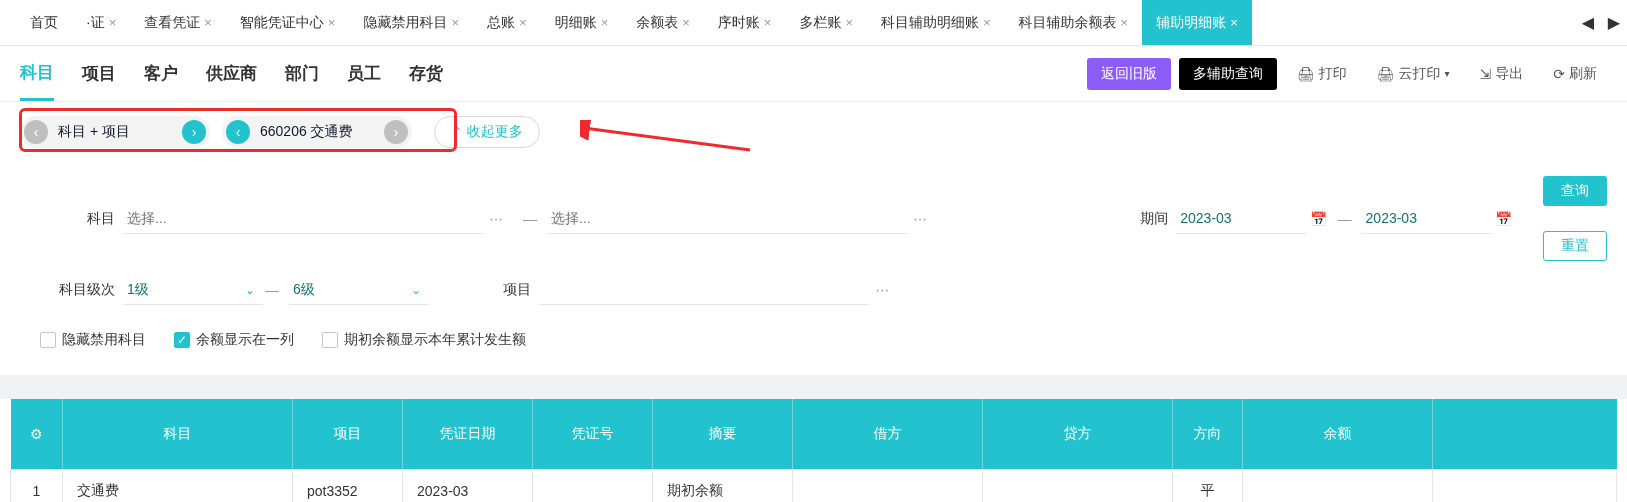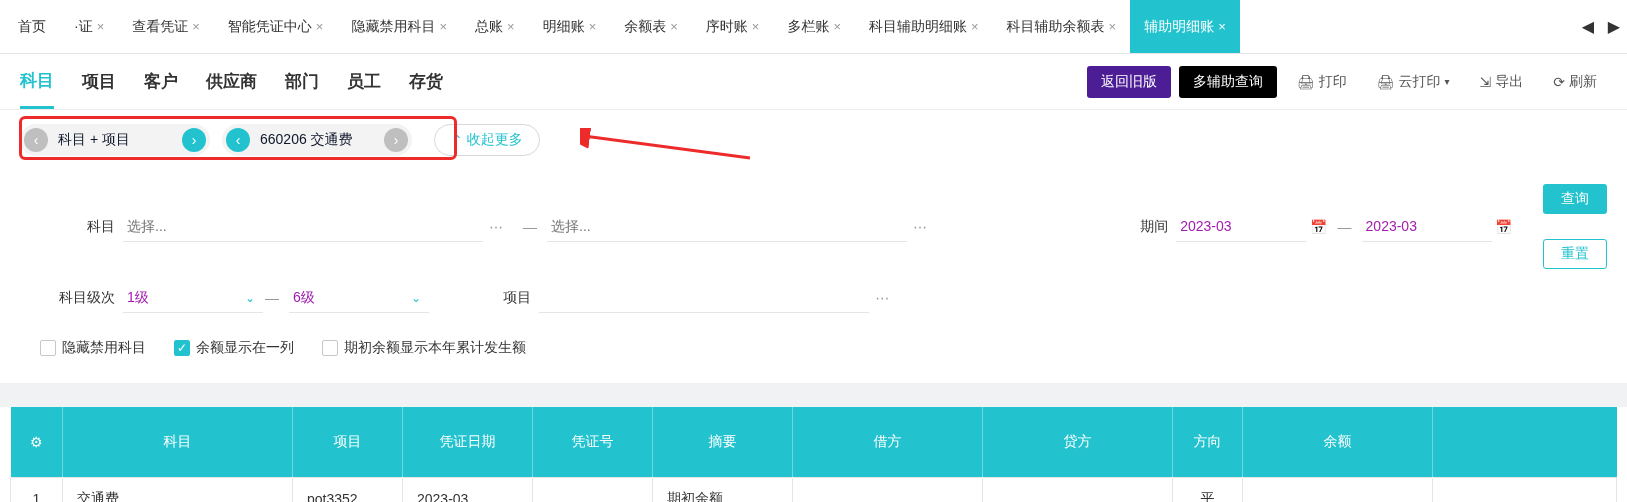--- a/index.html
+++ b/index.html
@@ -1,21 +1,21 @@
 <!DOCTYPE html>
 <html><head>
 <meta charset="utf-8">
 <style>
   * { box-sizing: border-box; margin: 0; padding: 0; }
   body { font-family: "Microsoft YaHei", "PingFang SC", sans-serif; font-size: 14px; color: #333; background: #fff; width: 1627px; }
   
   
   .tabstrip {
-    display: flex; align-items: center; height: 54px; border-bottom: 1px solid #e5e5e5;
-    padding-left: 4px;
+    display: flex; align-items: center; height: 46px; border-bottom: 1px solid #e5e5e5;
+    padding-left: 16px;
   }
   .tabstrip .tab {
     display: flex; align-items: center; height: 100%; padding: 0 14px 0 14px;
     cursor: pointer; white-space: nowrap; color: #333;
   }
   .tabstrip .tab .close { margin-left: 4px; color: #999; font-size: 13px; }
   .tabstrip .tab.active {
     background: #22c3ce; color: #fff;
   }
   .tabstrip .tab.active .close { color: #fff; }
@@ -36,21 +36,21 @@
   }
   .catrow .cat.sel { color: #22c3ce; border-bottom: 3px solid #22c3ce; }
   .catrow .spacer { flex: 1; }
   .btn-flat {
     display: inline-flex; align-items: center; height: 30px; padding: 0 10px;
     border: none; background: transparent; color: #555; cursor: pointer; font-size: 14px;
     margin-left: 10px;
   }
   .btn-flat .ic { margin-right: 4px; }
   .btn-green {
-    background: #4c1d95; color: #fff; border-radius: 3px; height: 32px; padding: 0 14px;
+    background: #8b5cf6; color: #fff; border-radius: 3px; height: 32px; padding: 0 14px;
     display: inline-flex; align-items: center; cursor: pointer; font-size: 14px; margin-left: 6px;
   }
   .btn-teal {
     background: #000000; color: #fff; border-radius: 3px; height: 32px; padding: 0 14px;
     display: inline-flex; align-items: center; cursor: pointer; font-size: 14px; margin-left: 8px;
   }
   .dd-caret { margin-left: 4px; font-size: 10px; }
   
   
   .pillrow {
@@ -77,21 +77,21 @@
     background: #fff; font-size: 14px; margin-left: 10px;
   }
   .red-arrow { position: absolute; left: 580px; top: 18px; }
   
   
   .filters { padding: 4px 20px 12px 40px; }
   .frow { display: flex; align-items: center; margin: 14px 0; }
   .flabel { width: 75px; text-align: right; color: #333; margin-right: 8px; }
   .finput {
     height: 30px; border: none; border-bottom: 1px solid #e5e5e5; padding: 0 4px;
-    font-size: 14px; color: #a21caf; background: transparent;
+    font-size: 14px; color: #0f766e; background: transparent;
   }
   .finput.wide { width: 360px; }
   .finput.mid  { width: 140px; }
   .finput.date { width: 130px; }
   .dots { color: #999; margin: 0 10px 0 6px; cursor: pointer; }
   .dash { color: #999; margin: 0 10px; }
   .caret-teal { color: #22c3ce; font-size: 12px; margin-left: -18px; }
   .cal { color: #22c3ce; margin-left: 4px; cursor: pointer; }
   .sidebtns {
     display: flex; flex-direction: column; gap: 25px; margin-left: 30px;

